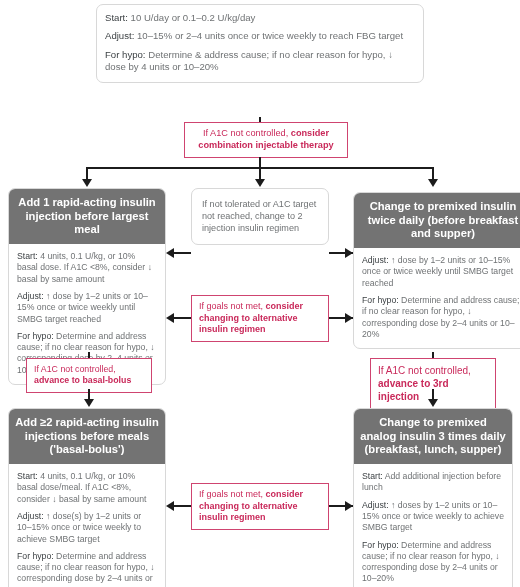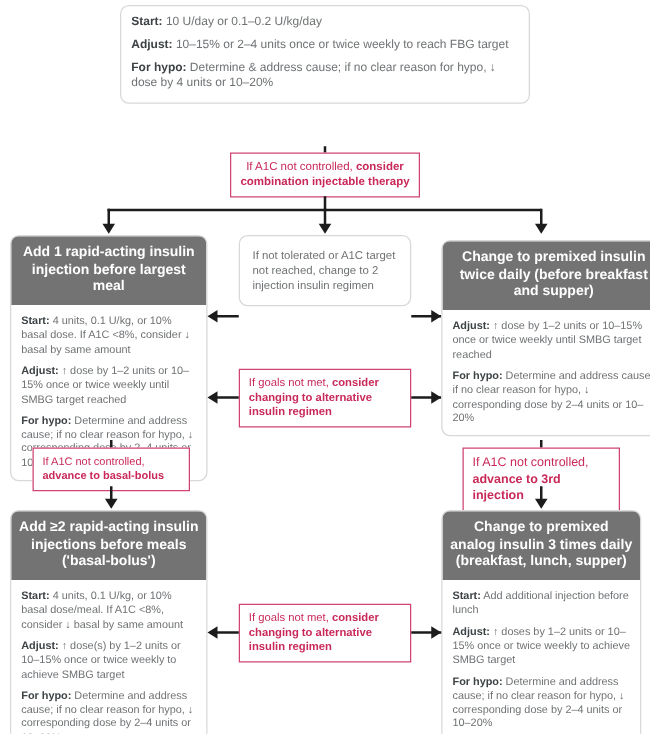--- a/index.html
+++ b/index.html
@@ -37,21 +37,21 @@
   .head-teal   { background: #107b9e; }
   .head-olive  { background: #737373; }
 
   .node-body {
     padding: 7px 8px 8px 8px;
     color: #6f7274;
     line-height: 1.3;
   }
   .node-body p { margin-bottom: 6px; }
   .node-body p:last-child { margin-bottom: 0; }
-  .node-body b { color: #3d4245; font-weight: bold; }
+  .node-body b { color: #3d4245; font-weight: normal; }
 
   
   .pink {
     position: absolute;
     border: 1px solid #cf4470;
     background: #ffffff;
     color: #c9295a;
     text-align: left;
     line-height: 1.3;
     padding: 5px 7px;
@@ -93,21 +93,21 @@
 
   
 
   
   #node-basal { left: 96px; top: 4px; width: 328px; }
   #node-basal .node-head { font-size: 12.5px; }
   #node-basal .node-head .sub { font-size: 11px; display:block; margin-top:3px; }
   #node-basal .node-body { font-size: 9.6px; }
 
   
-  #pink-combination { left: 184px; top: 122px; width: 152px; font-size: 9.2px; text-align:center; }
+  #pink-combination { left: 184px; top: 122px; width: 164px; font-size: 9.2px; text-align:center; }
 
   
   #node-rapid1   { left: 8px;   top: 188px; width: 158px; }
   #node-glp1     { left: 191px; top: 188px; width: 138px; }
   #node-premixed { left: 353px; top: 192px; width: 180px; }
 
   #node-rapid1 .node-head,
   #node-premixed .node-head { font-size: 11.2px; }
   #node-glp1 .node-head { font-size: 12px; padding: 19px 6px 19px 6px; }
 

